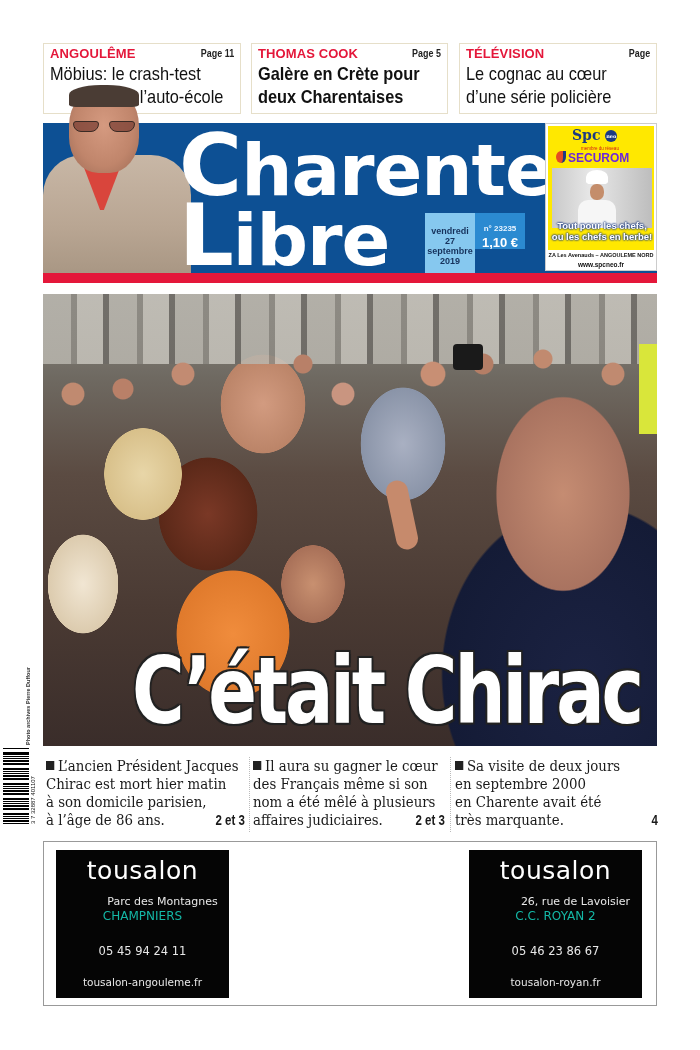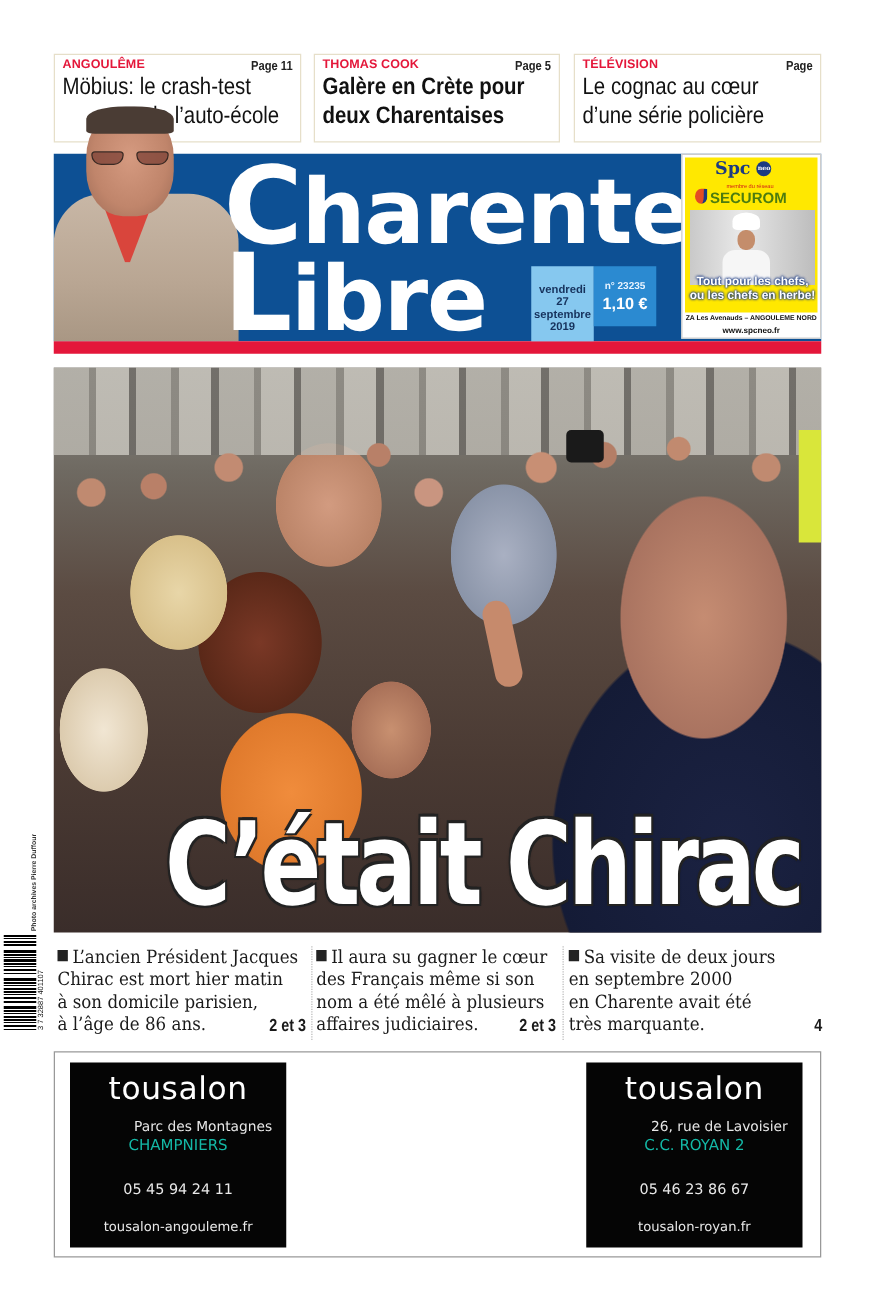--- a/index.html
+++ b/index.html
@@ -7,21 +7,21 @@
   body { position: relative; font-family: "Liberation Sans", sans-serif; color: #111; }
 
   
   .teaser {
     position: absolute; top: 43px; height: 71px;
     border: 1px solid #e6dfc9; background: #fff;
     padding: 2px 6px;
   }
   .teaser .kicker {
     font-family: "Liberation Sans", sans-serif; font-weight: bold;
-    color: #e4173a; font-size: 10px; letter-spacing: 0.1px;
+    color: #e4173a; font-size: 13px; letter-spacing: 0.1px;
   }
   .teaser .page {
     position: absolute; right: 6px; top: 3px;
     font-family: "Liberation Sans Narrow", "Liberation Sans", sans-serif;
     font-size: 10.5px; font-weight: bold; color: #222; transform: scaleX(0.85); transform-origin: right;
   }
   .teaser .headline {
     font-family: "Liberation Sans", sans-serif; font-size: 19px; line-height: 23px;
     color: #111; margin-top: 1px; transform: scaleX(0.86); transform-origin: left; white-space: nowrap;
   }
@@ -79,38 +79,38 @@
   .logo .line2 { position: absolute; left: 4px; top: 72px; font-size: 72px; letter-spacing: -1px; line-height: 80px; }
   .logo .cap { font-size: 86px; }
 
   .datebox {
     position: absolute; left: 425px; top: 213px; width: 50px; height: 60px;
     background: #86c8ef; color: #16325c; text-align: center;
     font-size: 9px; font-weight: bold; line-height: 10px; padding-top: 13px;
     font-family: "Liberation Sans", sans-serif;
   }
   .pricebox {
-    position: absolute; left: 475px; top: 213px; width: 50px; height: 48px;
+    position: absolute; left: 475px; top: 213px; width: 50px; height: 36px;
     background: #2b8ad1; color: #fff; text-align: center; padding-top: 11px;
     font-family: "Liberation Sans", sans-serif;
   }
   .pricebox .issue { font-size: 8px; font-weight: bold; color: #e9f4ff; }
   .pricebox .price { font-size: 13px; font-weight: bold; margin-top: 2px; }
 
   .ad-spc {
     position: absolute; left: 545px; top: 123px; width: 112px; height: 148px;
     background: #fff; border: 1px solid #ccc;
   }
   .ad-spc .yellow {
     position: absolute; left: 2px; top: 2px; width: 106px; height: 124px; background: #ffe800;
   }
   .ad-spc .spc { position: absolute; left: 26px; top: 3px; font-family: "DejaVu Serif", serif; font-size: 14px; font-weight: bold; color: #1b3a82; }
   .ad-spc .spc-badge { display:inline-block; width: 12px; height: 12px; border-radius: 50%; background:#1b3a82; color:#fff; font-size:5px; line-height:12px; text-align:center; vertical-align: middle; }
   .ad-spc .tagline { position: absolute; left: 14px; top: 22px; width: 80px; font-size: 4.5px; color: #d21a1a; text-align:center; }
-  .ad-spc .securom { position: absolute; left: 22px; top: 27px; font-family: "Liberation Sans", sans-serif; font-size: 12px; font-weight: bold; color: #4d7c0f; }
+  .ad-spc .securom { position: absolute; left: 22px; top: 27px; font-family: "Liberation Sans", sans-serif; font-size: 12px; font-weight: bold; color: #6d28d9; }
   .ad-spc .sec-logo { position: absolute; left: 10px; top: 27px; width: 10px; height: 12px; border-radius: 50% 0 50% 50%; background: #e44d23; border-right: 3px solid #1b3a82; }
   .ad-spc .photo {
     position: absolute; left: 6px; top: 44px; width: 100px; height: 60px;
     background: linear-gradient(90deg,#c9c9c9,#e8e8e8 40%,#bdbdbd);
   }
   .ad-spc .chef-hat { position:absolute; left: 40px; top: 46px; width: 22px; height: 14px; background:#fff; border-radius: 50% 50% 20% 20%; }
   .ad-spc .chef-face { position:absolute; left: 44px; top: 60px; width: 14px; height: 16px; background:#c48d6b; border-radius: 45%; }
   .ad-spc .chef-body { position:absolute; left: 32px; top: 76px; width: 38px; height: 28px; background:#f6f6f6; border-radius: 10px 10px 0 0; }
   .ad-spc .slogan {
     position: absolute; left: 2px; top: 96px; width: 108px; text-align: center;

